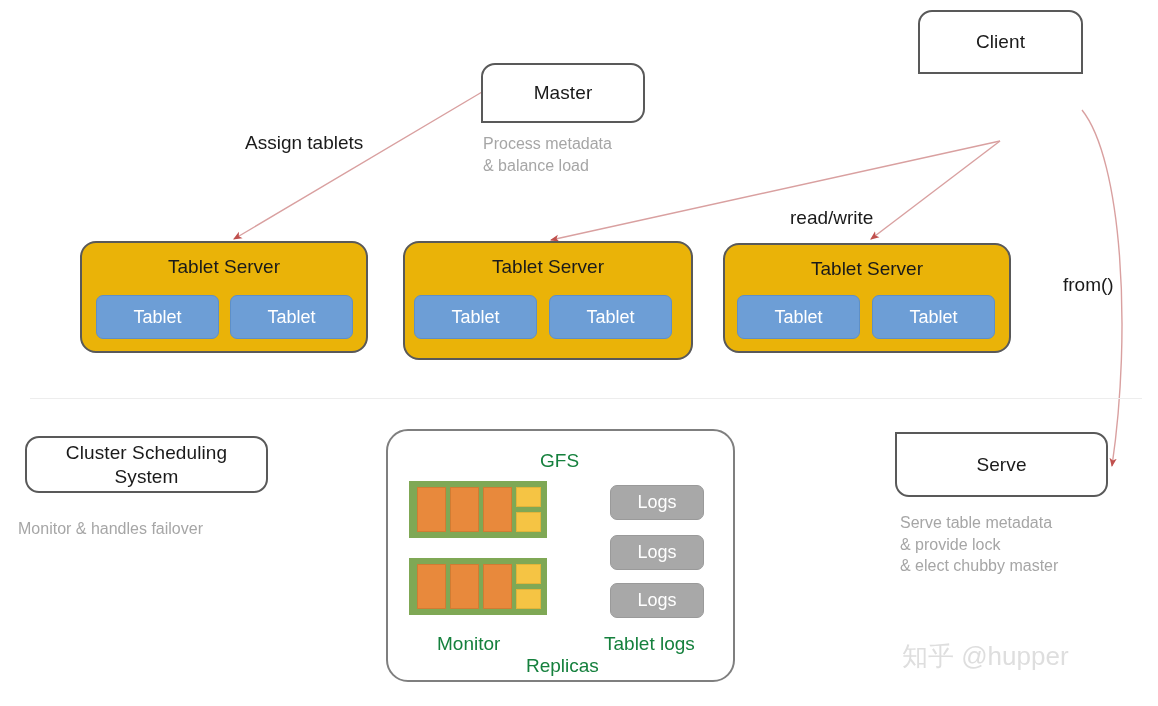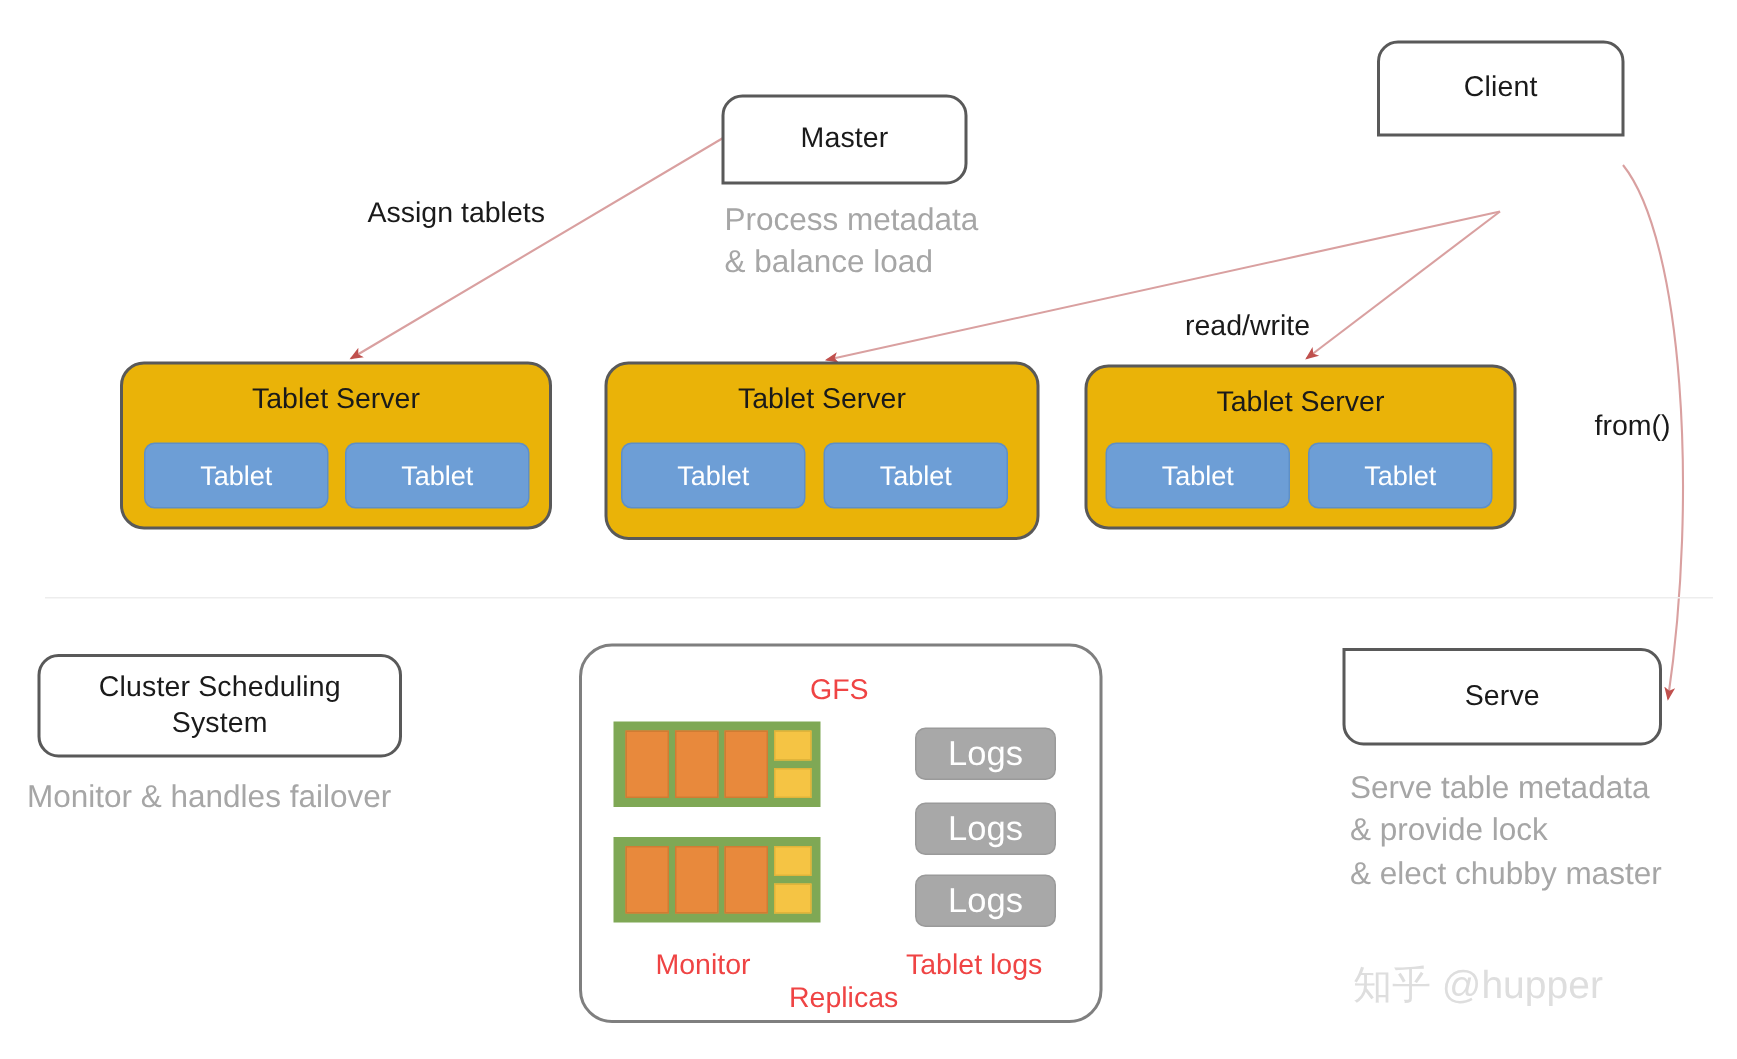--- a/index.html
+++ b/index.html
@@ -65,21 +65,21 @@
     font-size: 18px;
     display: flex;
     align-items: center;
     justify-content: center;
   }
 
   
   .caption {
     position: absolute;
     color: #a6a6a6;
-    font-size: 21px;
+    font-size: 16px;
     line-height: 1.35;
     white-space: pre-line;
   }
   .edge-label {
     position: absolute;
     color: #1a1a1a;
     font-size: 19px;
     white-space: nowrap;
   }
 
@@ -87,21 +87,21 @@
   .gfs-box {
     position: absolute;
     box-sizing: border-box;
     background: #ffffff;
     border: 2px solid #7f7f7f;
     border-radius: 22px;
   }
   .gfs-label {
     position: absolute;
     font-size: 19px;
-    color: #ef4444;
+    color: #15803d;
     white-space: nowrap;
   }
   .replica-band {
     position: absolute;
     background: #7fa855;
     box-sizing: border-box;
   }
   .sst-bar {
     position: absolute;
     background: #e8893c;
@@ -114,21 +114,21 @@
     border: 1px solid #e0b43a;
     box-sizing: border-box;
   }
   .logbox {
     position: absolute;
     box-sizing: border-box;
     background: #a8a8a8;
     border: 1px solid #9a9a9a;
     border-radius: 7px;
     color: #ffffff;
-    font-size: 23px;
+    font-size: 18px;
     display: flex;
     align-items: center;
     justify-content: center;
   }
 
   
   .divider {
     position: absolute;
     background: #ededed;
     height: 1px;
@@ -169,21 +169,21 @@
   </svg>
 
   <div class="divider" style="left:30px; top:398px; width:1112px;"></div>
 
   <div class="node sq-bl" style="left:481px; top:63px; width:164px; height:60px;">
     <span>Master</span>
   </div>
   <div class="caption" style="left:483px; top:133px; width:230px;">Process metadata
 &amp; balance load</div>
 
-  <div class="node sq-bl sq-br" style="left:918px; top:10px; width:165px; height:64px;margin-top:17px;">
+  <div class="node sq-bl sq-br" style="left:918px; top:10px; width:165px; height:64px;">
     <span>Client</span>
   </div>
 
 
   <div class="tserver" style="left:80px; top:241px; width:288px; height:112px;">
     <div class="tserver-title">Tablet Server</div>
     <div class="tablet" style="left:14px; top:52px; width:123px; height:44px;">
       <span>Tablet</span>
     </div>
     <div class="tablet" style="left:148px; top:52px; width:123px; height:44px;">
@@ -208,21 +208,21 @@
     </div>
     <div class="tablet" style="left:147px; top:50px; width:123px; height:44px;">
       <span>Tablet</span>
     </div>
   </div>
 
   <div class="edge-label" style="left:245px; top:132px;">Assign tablets</div>
   <div class="edge-label" style="left:790px; top:207px;">read/write</div>
   <div class="edge-label" style="left:1063px; top:274px;">from()</div>
 
-  <div class="node" style="left:25px; top:436px; width:243px; height:69px;">
+  <div class="node" style="left:25px; top:436px; width:243px; height:57px;">
     <span style="white-space:pre-line;">Cluster Scheduling
 System</span>
   </div>
   <div class="caption" style="left:18px; top:518px; width:320px;">Monitor &amp; handles failover</div>
 
   <div class="node sq-tl" style="left:895px; top:432px; width:213px; height:65px;">
     <span>Serve</span>
   </div>
   <div class="caption" style="left:900px; top:512px; width:270px;">Serve table metadata
 &amp; provide lock

